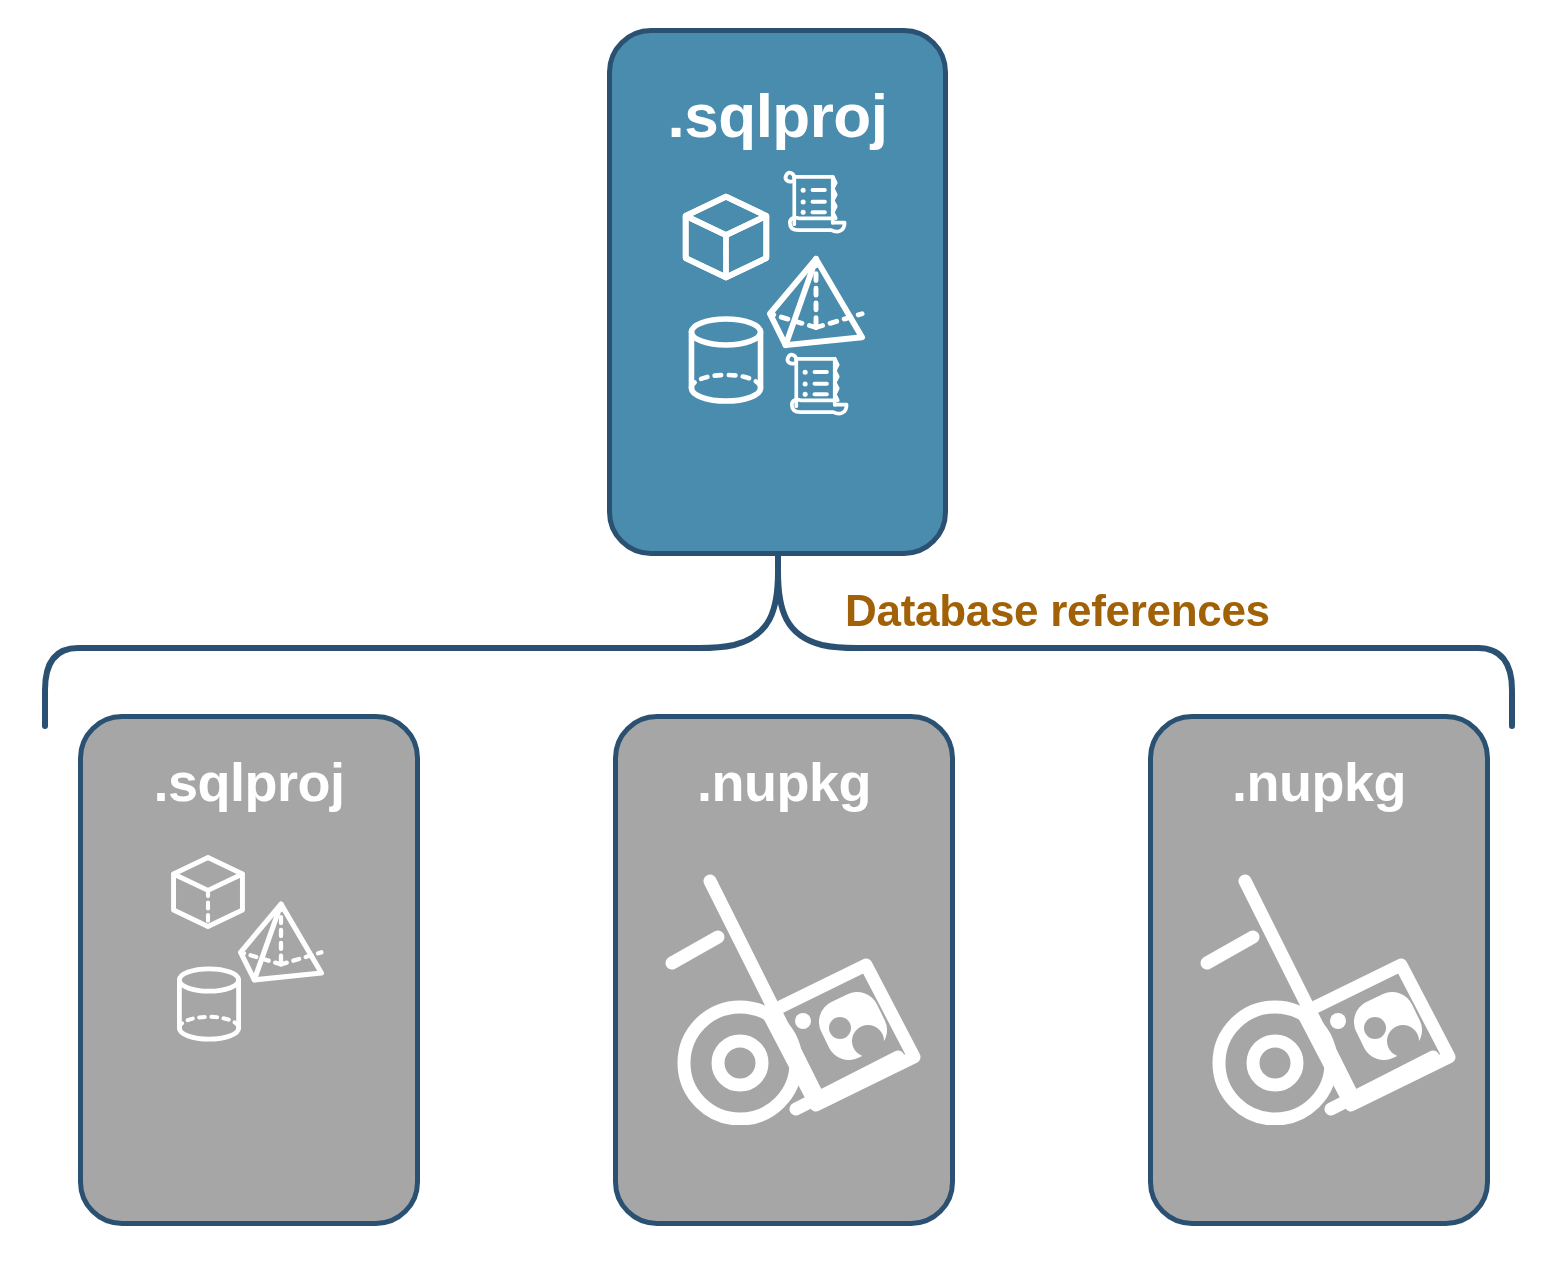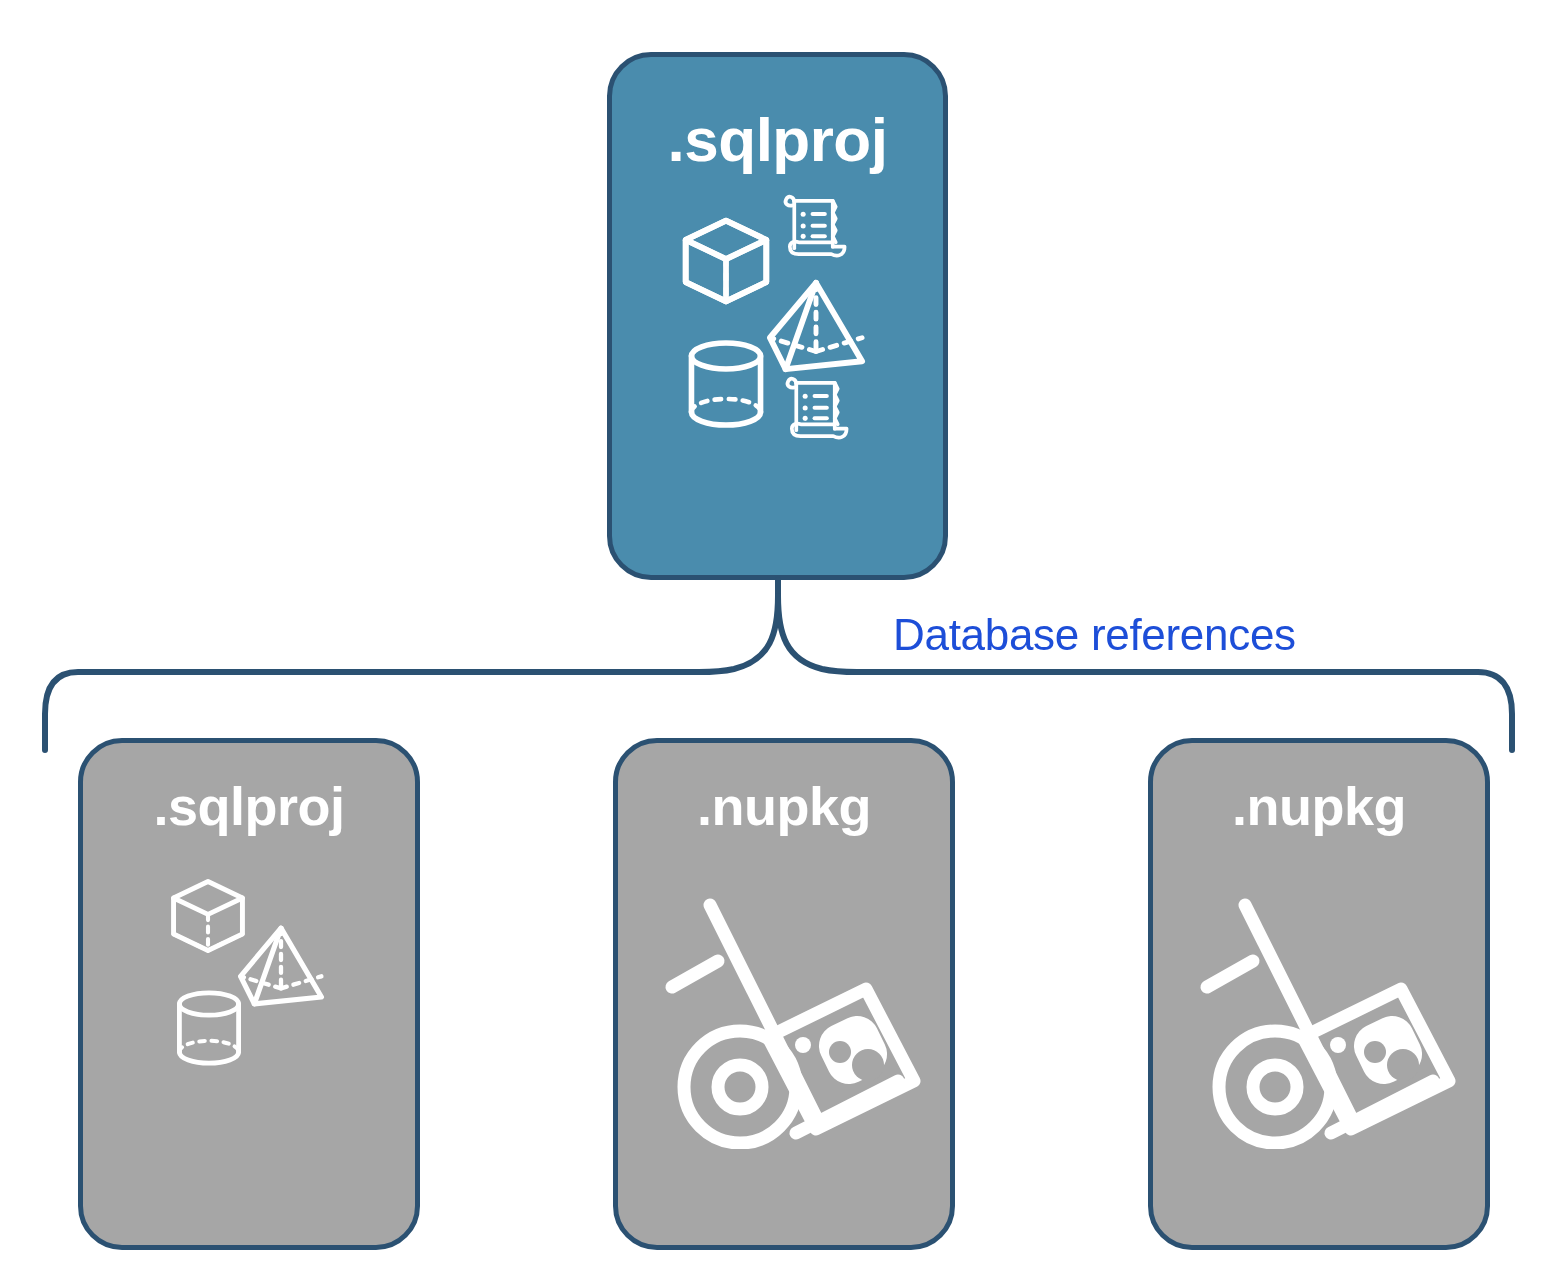--- a/index.html
+++ b/index.html
@@ -10,21 +10,20 @@
   body {
     width: 1566px;
     height: 1274px;
     position: relative;
     font-family: "Liberation Sans", sans-serif;
     overflow: hidden;
   }
   #diagram-root {
     position: absolute;
     inset: 0;
-    margin-top: 24px;
   }
   .card {
     position: absolute;
     box-sizing: border-box;
     border: 5px solid #2b5172;
     border-radius: 44px;
     display: flex;
     flex-direction: column;
     align-items: center;
   }
@@ -82,25 +81,25 @@
 
   #brace-layer {
     position: absolute;
     left: 0; top: 0;
     width: 1566px;
     height: 1274px;
     pointer-events: none;
   }
   #brace-label {
     position: absolute;
-    left: 893px;
+    left: 845px;
     top: 586px;
     font-size: 44px;
-    font-weight: normal;
-    color: #1d4ed8;
+    font-weight: bold;
+    color: #a16207;
     white-space: nowrap;
     letter-spacing: -0.3px;
   }
 </style>
 </head>
 <body>
 
 <div id="diagram-root">
 
   <div class="card" id="card-root">

